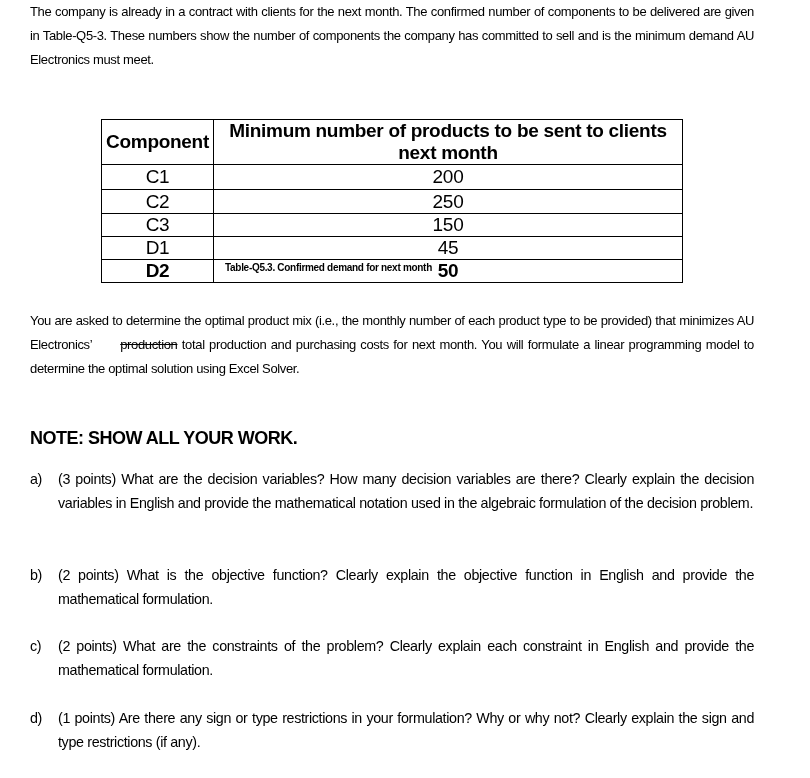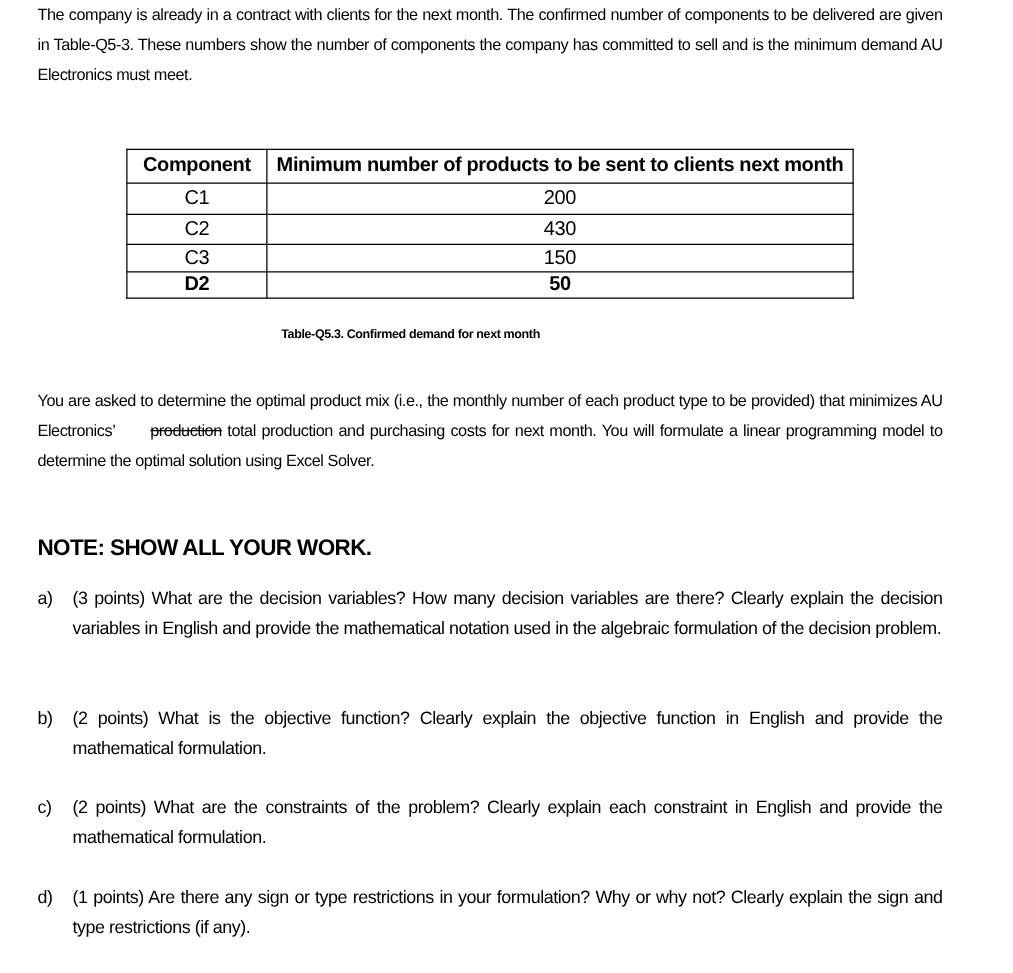--- a/index.html
+++ b/index.html
@@ -9,21 +9,21 @@
   }
   .para {
     position: absolute; left: 30px; width: 724px;
     font-size: 13px; line-height: 24px; text-align: justify;
     letter-spacing: -0.35px;
   }
   .u { }
   .s { text-decoration: line-through; padding-left: 24px; }
   table.demand {
     position: absolute; left: 101px; top: 119px; width: 582px;
-    border-collapse: collapse; font-size: 16px; letter-spacing: -0.3px;
+    border-collapse: collapse; font-size: 19px; letter-spacing: -0.3px;
   }
   table.demand td, table.demand th {
     border: 1.4px solid #000; text-align: center; padding: 0;
   }
   table.demand th { font-weight: bold; height: 26px; }
   table.demand td.c1 { width: 111px; }
   .caption {
     position: absolute; left: 225px; top: 262px;
     font-size: 10px; font-weight: bold; letter-spacing: -0.3px;
   }
@@ -45,25 +45,29 @@
       <tr>
     <th class="c1">Component</th>
     <th>Minimum number of products to be sent to clients next month</th>
   </tr>
   <tr style="height:25px;">
     <td class="c1">C1</td>
     <td>200</td>
   </tr>
   <tr style="height:24px;">
     <td class="c1">C2</td>
-    <td>430</td>
+    <td>250</td>
   </tr>
   <tr style="height:22px;">
     <td class="c1">C3</td>
     <td>150</td>
+  </tr>
+  <tr style="height:22px;">
+    <td class="c1">D1</td>
+    <td>45</td>
   </tr>
   <tr style="height:21px;font-weight:bold;">
     <td class="c1">D2</td>
     <td>50</td>
   </tr>
 </tbody>
   </table>
 
 <div class="caption">Table-Q5.3. Confirmed demand for next month</div>
 

